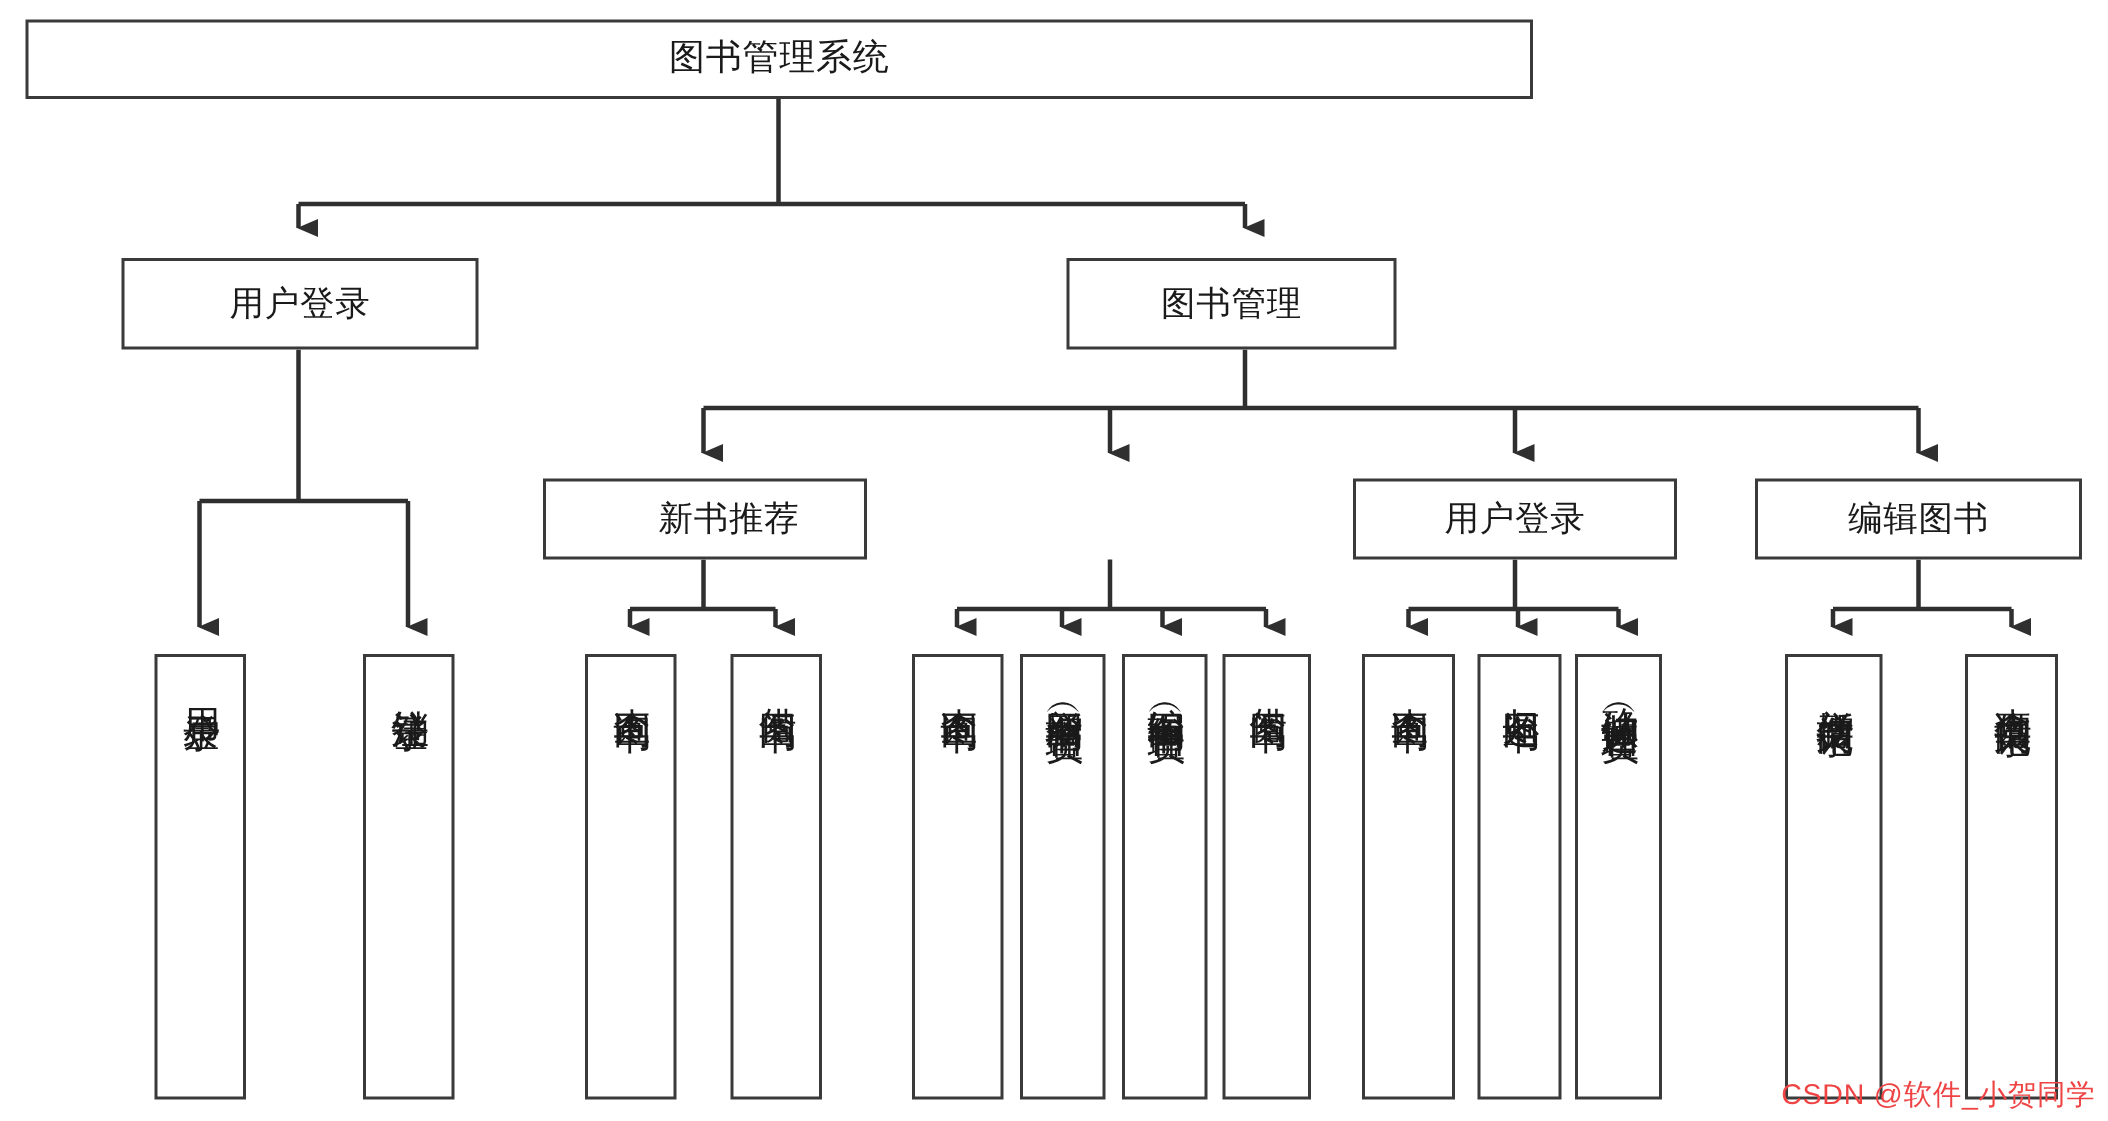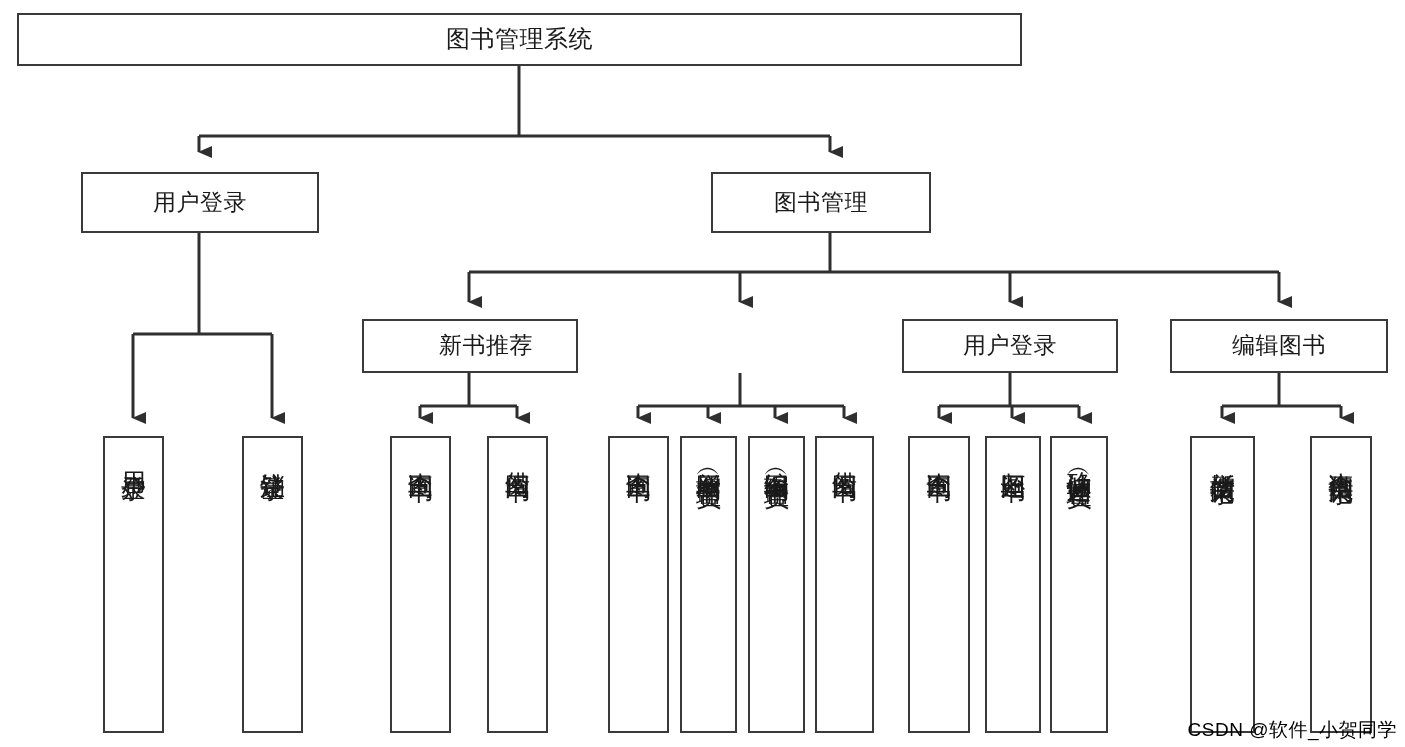--- a/index.html
+++ b/index.html
@@ -44,21 +44,21 @@
     font-size:25px;
     line-height:1.08;
     letter-spacing:2px;
     white-space:nowrap;
   }
   .watermark{
     position:absolute;
     right:8px;
     bottom:4px;
     font-size:19px;
-    color:#000000;
+    color:#ef4444;
     letter-spacing:0.5px;
     white-space:nowrap;
     font-family:"Liberation Sans","DejaVu Sans",sans-serif;
   }
 </style>
 </head>
 <body>
 
 <div id="diagram-root">
 

